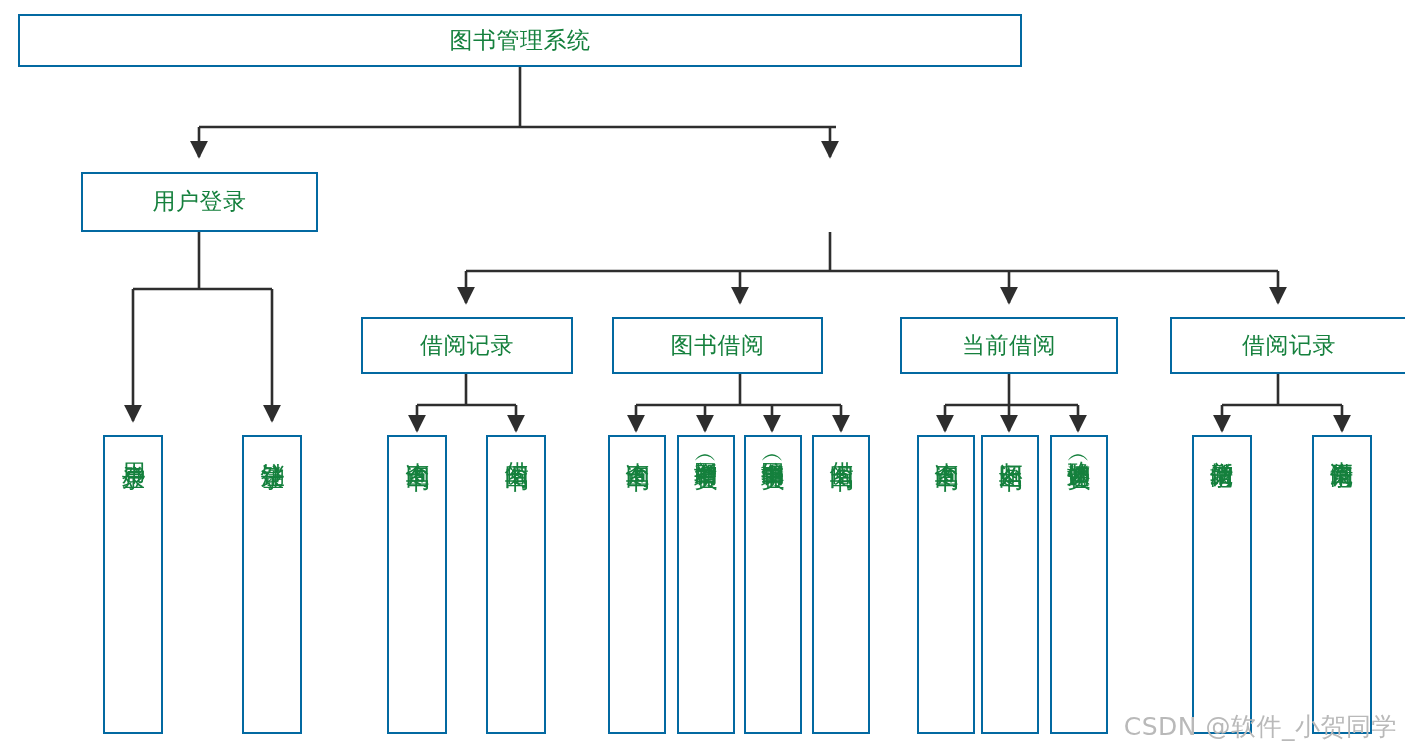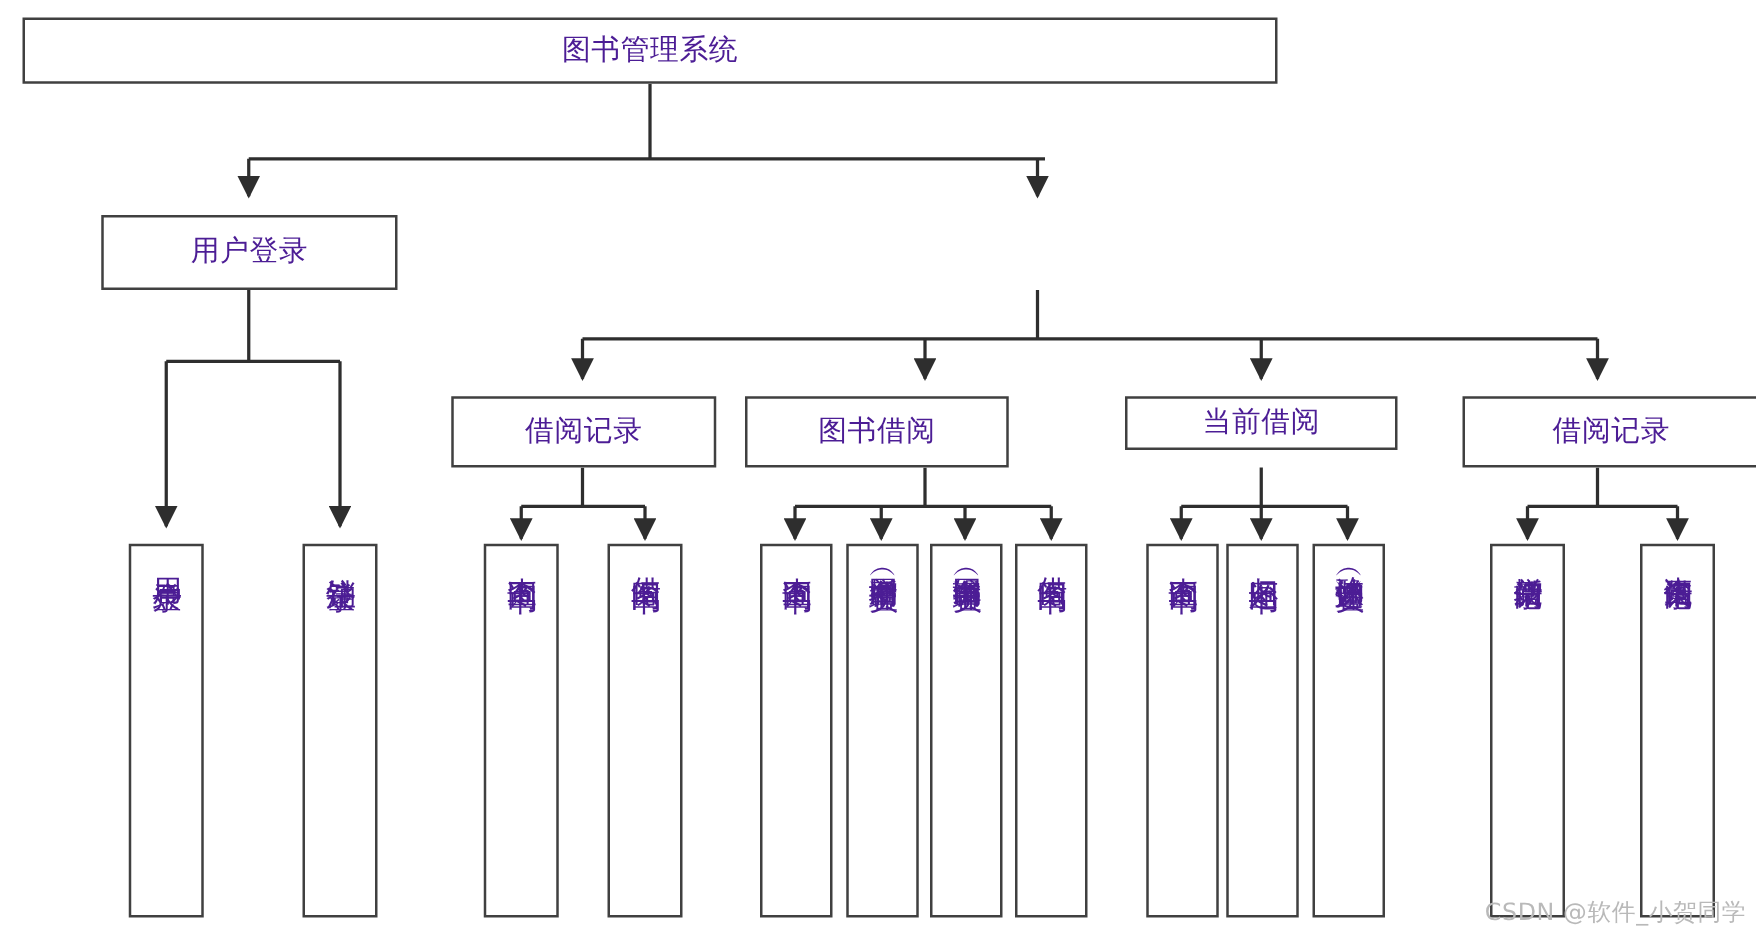--- a/index.html
+++ b/index.html
@@ -25,25 +25,25 @@
     left: 0;
     top: 0;
     width: 1405px;
     height: 747px;
     pointer-events: none;
   }
   .node {
     position: absolute;
     box-sizing: border-box;
     background: #ffffff;
-    border: 2px solid #404040;
+    border: 2px solid #0369a1;
     display: flex;
     align-items: center;
     justify-content: center;
-    color: #4c1d95;
+    color: #15803d;
   }
   .node .lbl {
     display: block;
     text-align: center;
     line-height: 1.18;
     white-space: nowrap;
   }
   .node.horiz .lbl {
     font-size: 23px;
     letter-spacing: 0.5px;
@@ -61,21 +61,21 @@
     letter-spacing: 2px;
   }
   .node.vert.tall .lbl {
     font-size: 23px;
     letter-spacing: 1px;
   }
   #watermark {
     position: absolute;
     right: 8px;
     bottom: 4px;
-    font-size: 19px;
+    font-size: 25px;
     color: #b9b9b9;
     letter-spacing: 0.5px;
     white-space: nowrap;
     user-select: none;
   }
 </style>
 </head>
 <body>
 
 <div id="canvas">
@@ -134,24 +134,24 @@
     <span class="lbl">图书管理系统</span>
   </div>
 
   <div class="node horiz" style="left:81px; top:172px; width:237px; height:60px;">
     <span class="lbl">用户登录</span>
   </div>
 
   <div class="node horiz" style="left:361px; top:317px; width:212px; height:57px;">
     <span class="lbl">借阅记录</span>
   </div>
-  <div class="node horiz" style="left:596px; top:317px; width:211px; height:57px;">
+  <div class="node horiz" style="left:612px; top:317px; width:211px; height:57px;">
     <span class="lbl">图书借阅</span>
   </div>
-  <div class="node horiz" style="left:900px; top:317px; width:218px; height:43px;">
+  <div class="node horiz" style="left:900px; top:317px; width:218px; height:57px;">
     <span class="lbl">当前借阅</span>
   </div>
   <div class="node horiz" style="left:1170px; top:317px; width:238px; height:57px;">
     <span class="lbl">借阅记录</span>
   </div>
 
   <div class="node vert" style="left:103px; top:435px; width:60px; height:299px;">
     <span class="lbl">用户登录</span>
   </div>
   <div class="node vert" style="left:242px; top:435px; width:60px; height:299px;">

